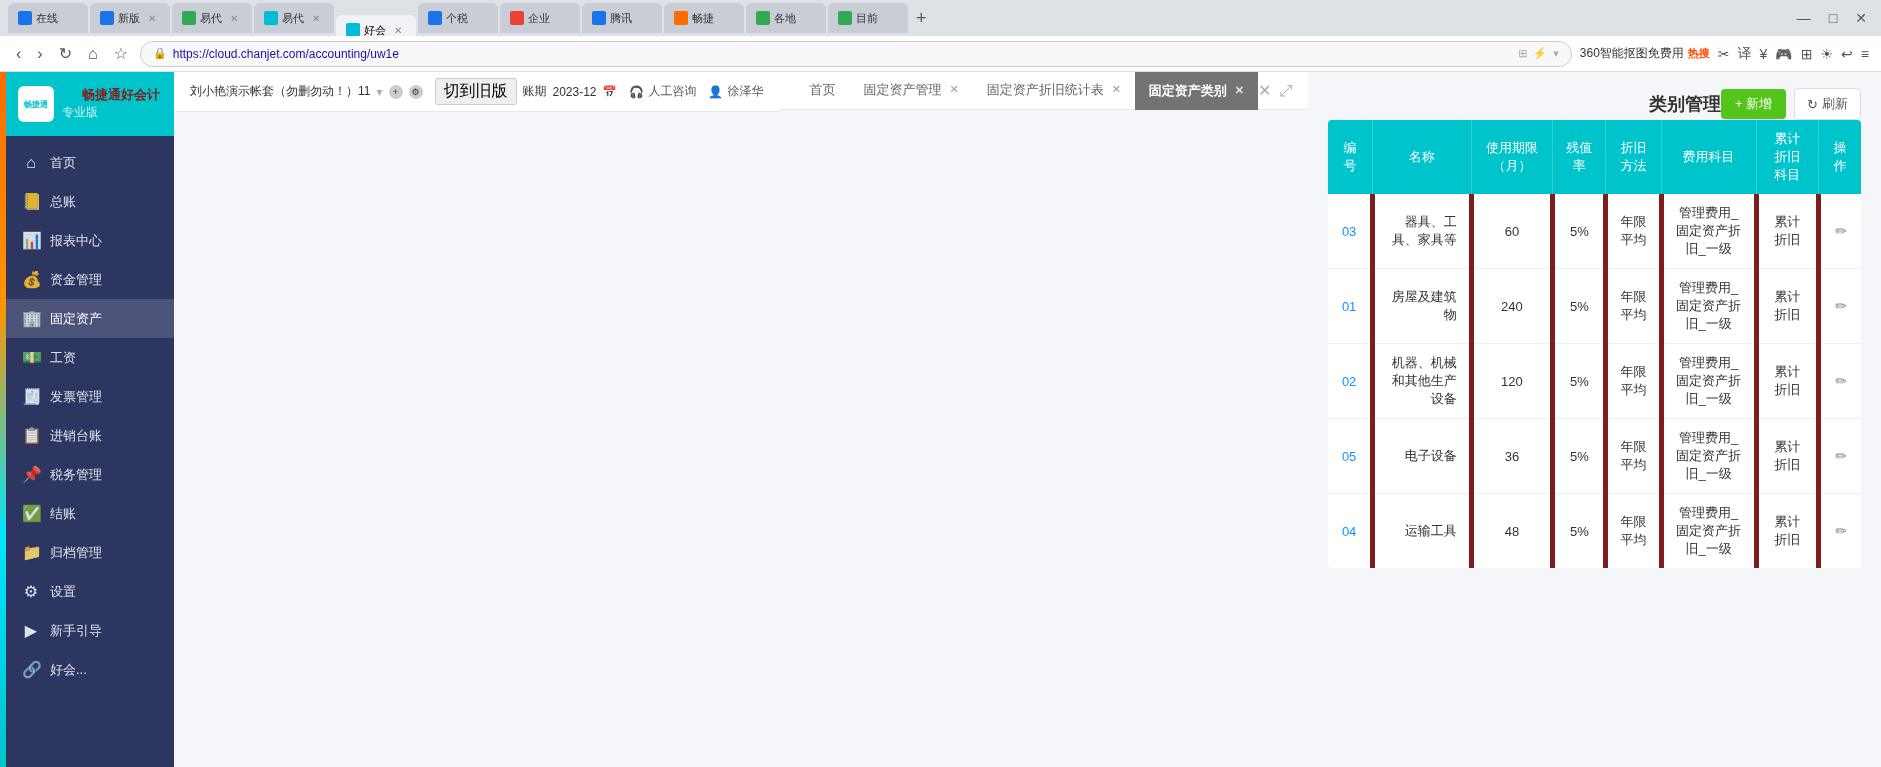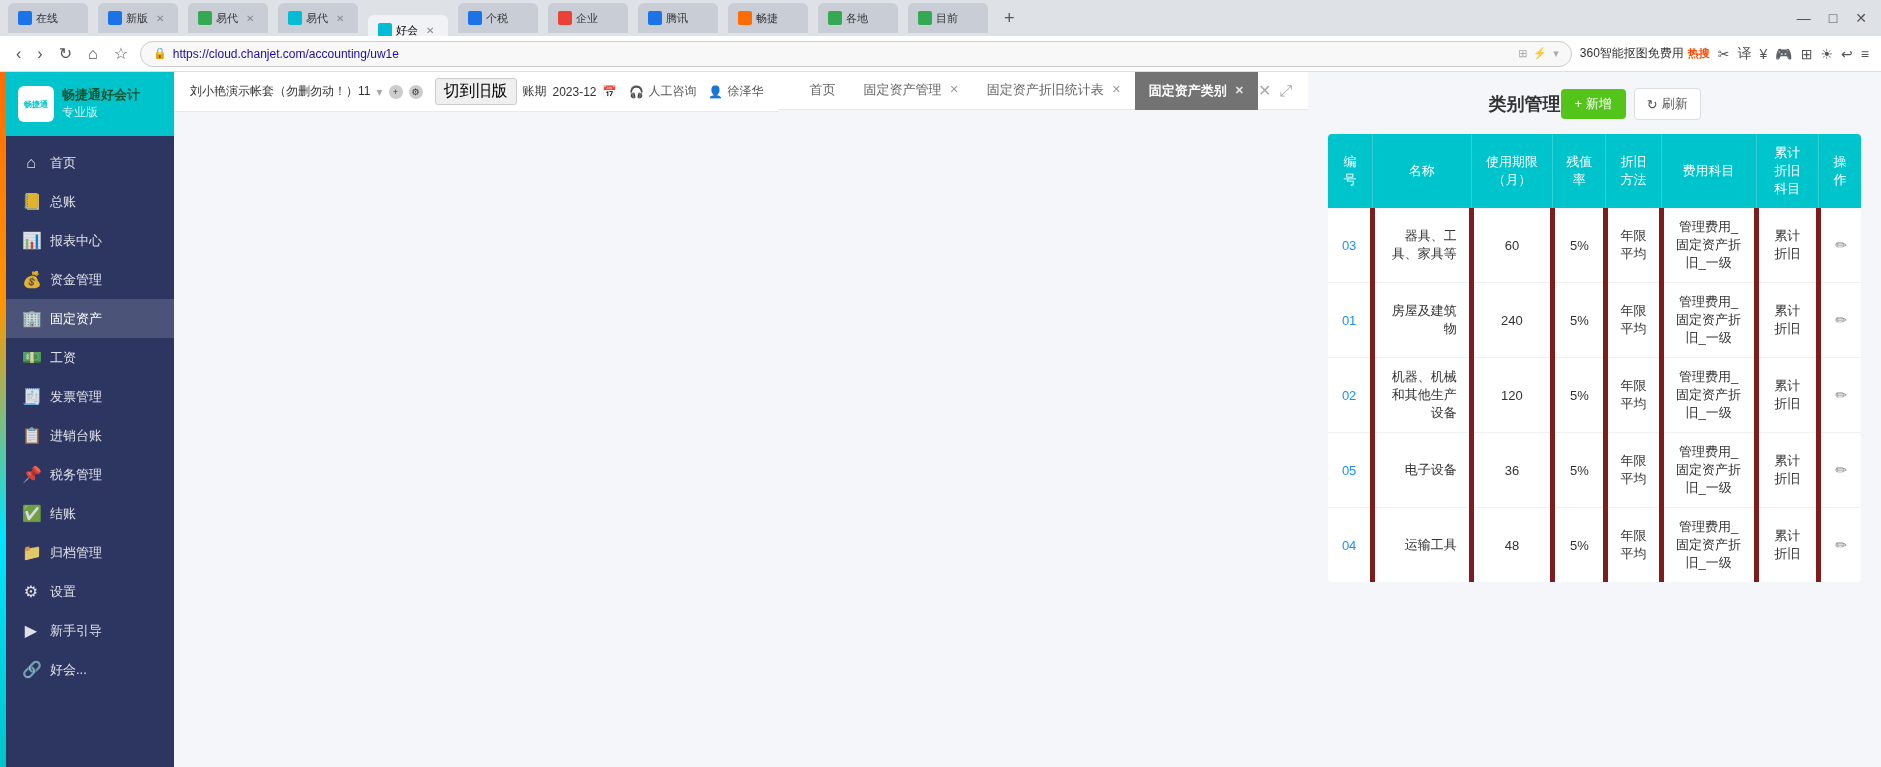--- a/index.html
+++ b/index.html
@@ -10,21 +10,21 @@
       background: #dee1e6;
       height: 36px;
       display: flex;
       align-items: center;
       padding: 0 8px;
       gap: 4px;
     }
     .browser-tabs {
       display: flex;
       align-items: center;
-      gap: 10px;
+      gap: 2px;
       flex: 1;
       height: 36px;
       overflow: hidden;
     }
     .browser-tab {
       height: 30px;
       padding: 0 10px;
       border-radius: 6px 6px 0 0;
       background: #c8cdd6;
       display: flex;
@@ -122,21 +122,21 @@
       background: #fff;
       border-radius: 6px;
       display: flex;
       align-items: center;
       justify-content: center;
       color: #00c4cc;
       font-size: 10px;
       font-weight: bold;
       flex-shrink: 0;
     }
-    .sidebar-title { font-size: 13px; font-weight: bold; color: #14532d; line-height: 1.3; }
+    .sidebar-title { font-size: 13px; font-weight: bold; color: #7f1d1d; line-height: 1.3; margin-left: 20px; }
     .sidebar-subtitle { font-size: 12px; color: rgba(255,255,255,0.8); }
     .sidebar-nav { flex: 1; padding: 8px 0; overflow-y: auto; }
     .nav-item {
       display: flex;
       align-items: center;
       gap: 10px;
       padding: 10px 16px;
       cursor: pointer;
       color: rgba(255,255,255,0.85);
       font-size: 13px;
@@ -214,22 +214,21 @@
     .content-area {
       flex: 1;
       padding: 16px 20px;
       overflow-y: auto;
     }
 
     
     .page-header {
       display: flex;
       align-items: center;
-      justify-content: center;
-      margin-bottom: 14px;
+      justify-content: flex-end;
     }
     .page-title { font-size: 18px; font-weight: bold; color: #333; }
     .header-actions { display: flex; gap: 8px; align-items: center; }
     .btn-add {
       background: #52c41a;
       color: #fff;
       border: none;
       border-radius: 4px;
       padding: 6px 14px;
       font-size: 13px;

